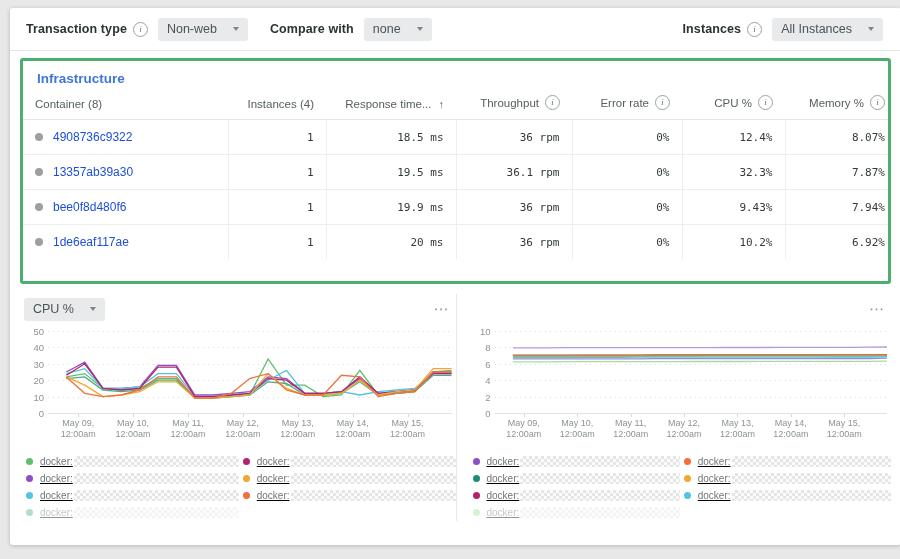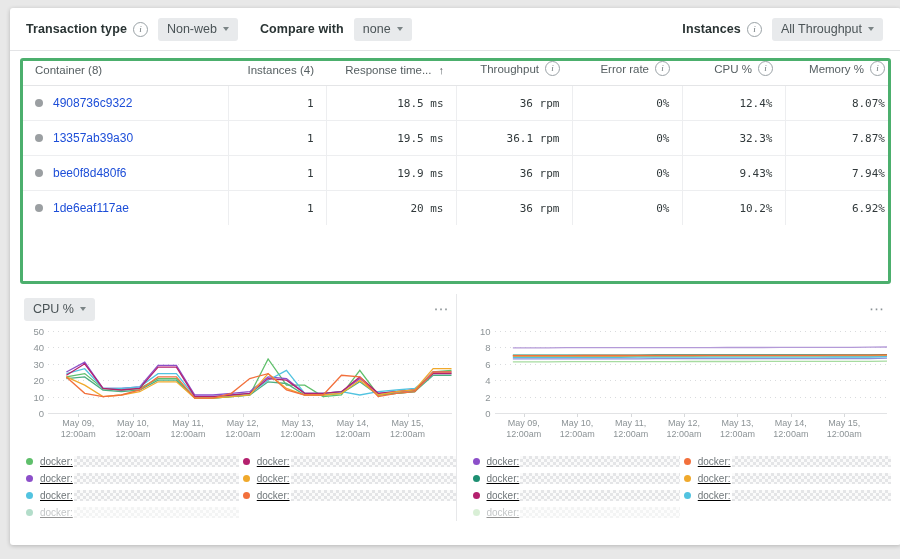--- a/index.html
+++ b/index.html
@@ -31,21 +31,21 @@
     font-size:12.5px;font-weight:bold;color:#2a3434;letter-spacing:.1px;
   }
   .info-i{
     display:inline-flex;align-items:center;justify-content:center;
     width:13px;height:13px;border-radius:50%;
     border:1px solid #9aa2a6;color:#6d7679;
     font-size:9px;font-style:italic;font-family:"Liberation Serif",serif;
     margin-left:6px;line-height:1;
   }
   .pill{
-    display:inline-flex;align-items:center;gap:6px;
+    display:inline-flex;align-items:center;gap:16px;
     background:#e8eaec;border-radius:3px;
     padding:4px 9px 5px 9px;
     font-size:12.5px;color:#4a5356;
     margin-left:10px;cursor:pointer;
   }
   .chev{
     width:0;height:0;
     border-left:3.5px solid transparent;
     border-right:3.5px solid transparent;
     border-top:4px solid #7b8486;
@@ -185,26 +185,27 @@
     </span>
     <span class="fl-label" style="margin-left:22px">Compare with</span>
     <span class="pill">
       <span>none</span>
       <span class="chev"></span>
     </span>
     <span class="spacer"></span>
     <span class="fl-label">Instances</span>
     <span class="info-i">i</span>
     <span class="pill">
-      <span>All Throughput</span>
+      <span>All Instances</span>
       <span class="chev"></span>
     </span>
   </div>
 
   <div class="table-wrap">
+    <div class="tbl-title">Infrastructure</div>
     <table>
       <colgroup>
         <col style="width:205px">
           <col style="width:98px">
           <col style="width:130px">
         <col style="width:116px">
           <col style="width:110px">
           <col style="width:103px">
           <col style="width:112px">
       </colgroup>

